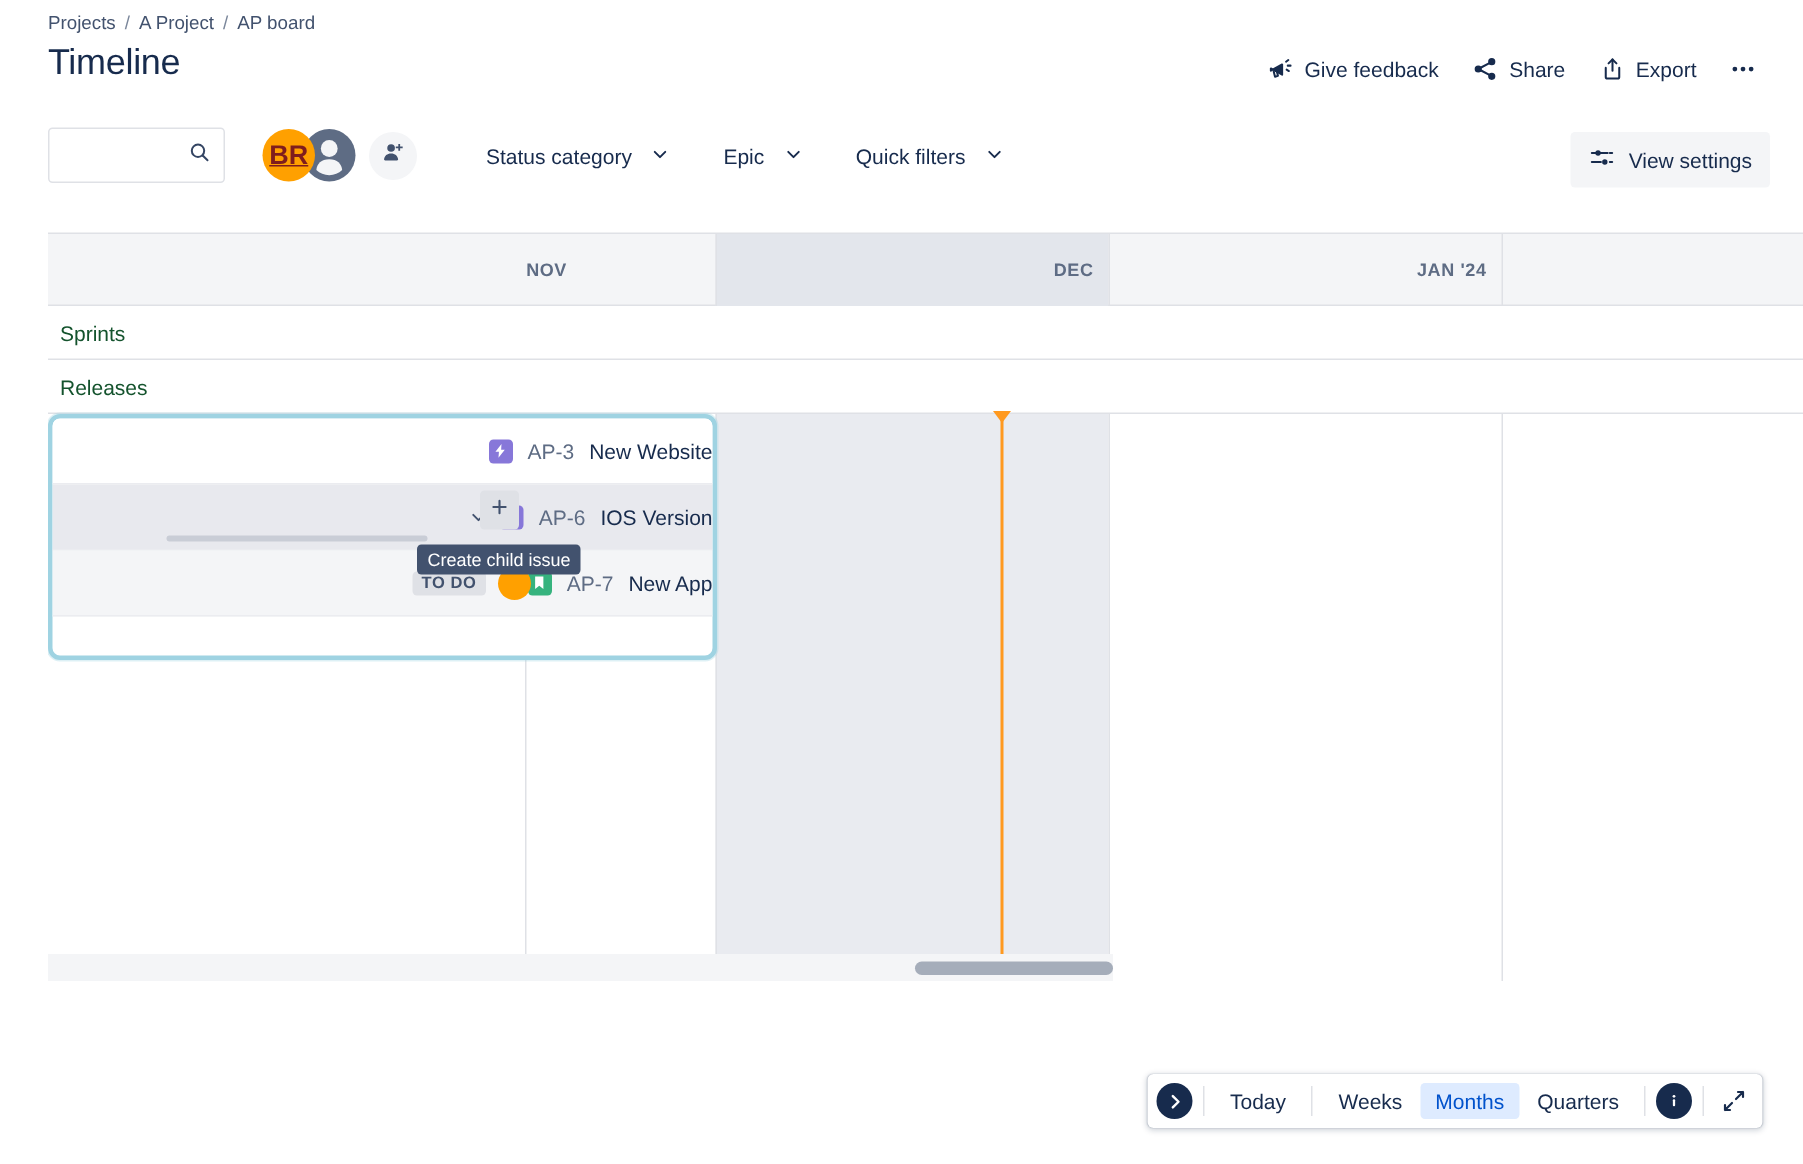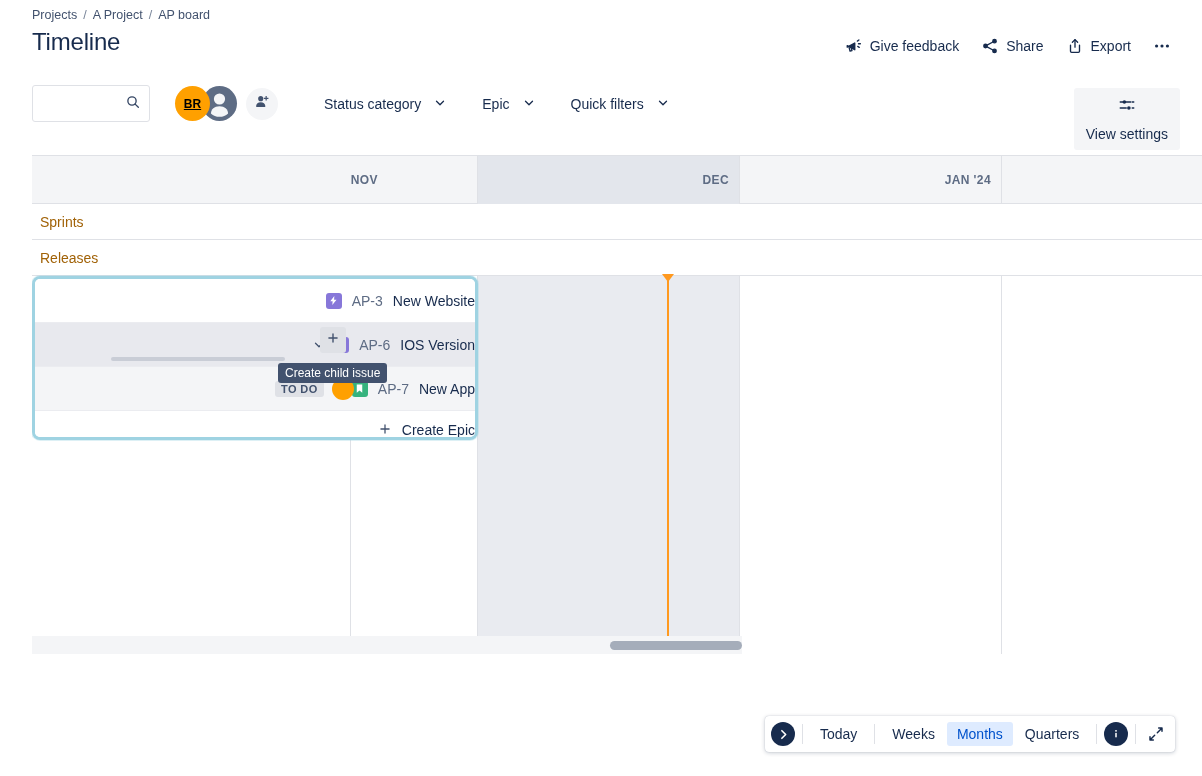--- a/index.html
+++ b/index.html
@@ -68,21 +68,21 @@
     pointer-events: none;
   }
 
   .avatar-group {
     display: flex; align-items: center;
     margin-left: 25px;
   }
   .avatar {
     width: 35px; height: 35px; border-radius: 50%;
     display: flex; align-items: center; justify-content: center;
-    font-size: 12px; font-weight: 700; color: #000000;
+    font-size: 18px; font-weight: 700; color: #7f1d1d;
     cursor: pointer; position: relative; text-decoration: underline;
   }
   .avatar.a1 { background: #FFA000; z-index: 2; }
   .avatar.a2 { background: #5E6C84; margin-left: -8px; z-index: 1; overflow: hidden; }
   .add-person {
     width: 32px; height: 32px; border-radius: 50%;
     background: #F4F5F7; margin-left: 9px;
     display: flex; align-items: center; justify-content: center;
     cursor: pointer;
   }
@@ -96,21 +96,20 @@
   }
   .filter-drop:first-of-type { margin-left: 38px; }
 
   #view-settings {
     position: absolute; right: 22px; top: 88px;
     display: flex; align-items: center; gap: 9px;
     padding: 8px 12px; border-radius: 3px;
     background: #F4F5F7; border: none;
     font-size: 14px; color: #172B4D; cursor: pointer;
     font-family: inherit;
-    flex-direction: column;
   }
 
   
   #timeline {
     position: absolute; left: 32px; top: 155px;
     width: 1170px; height: 499px;
     overflow: hidden;
     border-top: 1px solid #DFE1E6;
   }
 
@@ -147,21 +146,21 @@
     width: 318px; bottom: 0; background: #fff;
   }
 
   
   .row {
     position: absolute; left: 0; width: 1170px;
     display: flex; align-items: center;
     border-bottom: 1px solid #DFE1E6;
   }
   .row-label {
-    padding-left: 8px; font-size: 14px; color: #a16207;
+    padding-left: 8px; font-size: 14px; color: #14532d;
   }
   #row-sprints { top: 48px; height: 36px; background: #fff; }
   #row-releases { top: 84px; height: 36px; background: #fff; }
 
   
   #epic-panel {
     position: absolute; left: 0px; top: 120px;
     width: 446px; height: 164px;
     border: 3px solid #9FD3E2;
     border-radius: 8px;
@@ -522,30 +521,20 @@
           </svg>
       </span>
       <span class="issue-key">AP-7</span>
       <span class="issue-summary">New App</span>
       <div id="ap7-meta">
         <span class="lozenge">TO DO</span>
         <span class="mini-avatar"></span>
       </div>
     </div>
 
-    <div class="epic-row create">
-      <span class="create-epic-text">
-        <span>
-          <svg width="14" height="14" viewBox="0 0 24 24" fill="none" stroke="#42526E" stroke-width="2.2" stroke-linecap="round">
-              <path d="M12 5v14M5 12h14"></path>
-            </svg>
-        </span>
-        <span>Create Epic</span>
-      </span>
-    </div>
   </div>
 
   <div id="hscroll-track"></div>
   <div id="hscroll-thumb"></div>
 
 </div>
 
 <div id="tooltip">Create child issue</div>
 
 <div id="bottom-toolbar">

